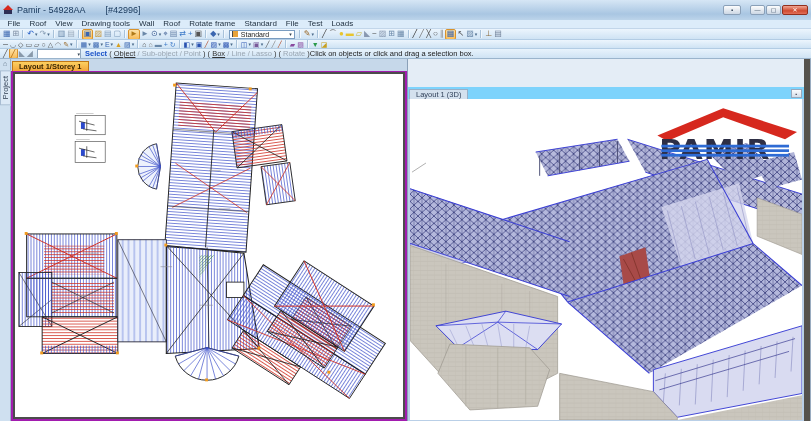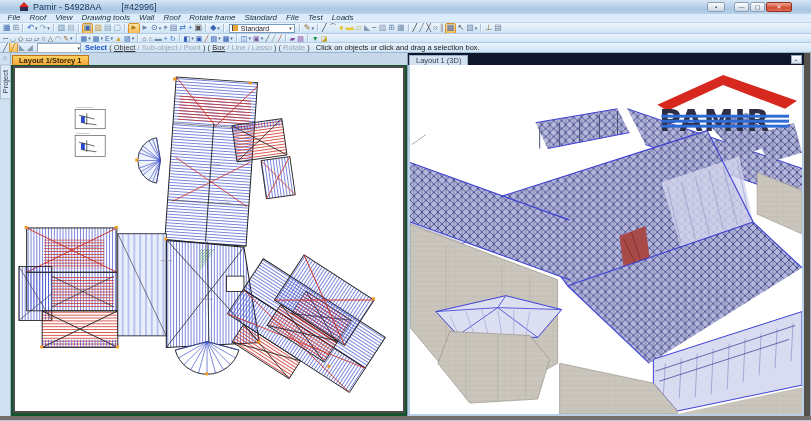--- a/index.html
+++ b/index.html
@@ -1,34 +1,34 @@
 <!DOCTYPE html>
 <html><head>
 <meta charset="utf-8">
 <style>
   html,body{margin:0;padding:0;background:#666;}
   .window{width:811px;height:421px;position:relative;font-family:"Liberation Sans",sans-serif;
     background:#b5cade;overflow:hidden;box-sizing:border-box;}
   
-  .titlebar{height:14px;background:linear-gradient(#d6e6f5,#a9c6e2 70%,#bcd4ea);display:flex;
-    align-items:center;font-size:9px;color:#16365a;padding:0 19px;}
+  .titlebar{height:20px;background:linear-gradient(#d6e6f5,#a9c6e2 70%,#bcd4ea);display:flex;
+    align-items:center;font-size:9px;color:#16365a;padding:0 3px;}
   .app-icon{width:10px;height:10px;margin-right:4px;position:relative;flex:none;}
   .app-icon .roof{position:absolute;top:0;left:0;width:0;height:0;
     border-left:5px solid transparent;border-right:5px solid transparent;border-bottom:5px solid #d6281e;}
   .app-icon .base{position:absolute;top:5px;left:1px;width:8px;height:4px;background:#2e2f55;}
   .doc-id{margin-left:20px;}
   .win-btns{margin-left:auto;display:flex;align-items:flex-start;gap:1px;}
   .wb{height:10px;font-size:6px;line-height:9px;text-align:center;color:#33465c;
     background:linear-gradient(#fdfdfd,#ccd7e4);border:1px solid #8aa0b8;border-radius:2px;box-sizing:border-box;}
   .wb.extra{width:18px;margin-right:8px;}
   .wb.min,.wb.max{width:15px;}
   .wb.close{width:26px;background:linear-gradient(#f0a694,#cf4a30 60%,#e2705a);color:#fff;border-color:#922f1e;}
   
   .menubar{height:9px;background:#dcecfa;display:flex;align-items:center;font-size:8px;
-    color:#1c2c3c;padding-left:3px;border-bottom:1px solid #c2d6ea;box-sizing:border-box;font-style:italic;}
+    color:#1c2c3c;padding-left:3px;border-bottom:1px solid #c2d6ea;box-sizing:border-box;}
   .menu-item{padding:0 4.5px;line-height:8px;}
   
   .toolbar{display:flex;align-items:center;background:linear-gradient(#ecf5fd,#cfe3f4);
     border-bottom:1px solid #b2cce4;padding:0 2px;box-sizing:border-box;white-space:nowrap;overflow:hidden;}
   .tb1{height:11px;}
   .tb2{height:9px;}
   .tb-btn{display:inline-flex;align-items:center;height:9px;padding:0 1px;border-radius:2px;flex:none;}
   .tb2 .tb-btn{height:8px;}
   .glyph{font-size:8px;line-height:1;color:#35567c;}
   .tb2 .glyph{font-size:7px;}
@@ -43,34 +43,34 @@
   .modebar{height:10px;display:flex;align-items:center;background:linear-gradient(#e8f3fc,#cfe3f4);
     font-size:7.5px;border-bottom:1px solid #9ab4cc;padding-left:2px;box-sizing:border-box;white-space:nowrap;overflow:hidden;}
   .mode-combo{width:42px;height:8px;background:#fff;border:1px solid #90a8c0;margin:0 4px 0 3px;
     display:inline-flex;align-items:center;flex:none;}
   .mode-combo .combo-caret{margin-left:auto;}
   .prompt{display:inline-block;}
   .pr-cmd{color:#1a52c8;font-weight:bold;}
   .pr-dark{color:#333;}
   .pr-dark-u{color:#333;text-decoration:underline;}
   .pr-muted{color:#9aa6b2;}
-  .pr-help{color:#1c1c1c;margin-left:6px;}
+  .pr-help{color:#1c1c1c;}
   
   .main{display:flex;height:363px;background:#9aacc0;}
   .side-strip{width:11px;background:#cfe0f0;border-right:1px solid #9ab0c8;display:flex;
     flex-direction:column;align-items:center;box-sizing:border-box;flex:none;}
   .side-icon{font-size:7px;color:#667a8e;margin:1px 0 3px;}
   .side-tab{writing-mode:vertical-rl;transform:rotate(180deg);font-size:7.5px;color:#2c3c50;
     background:#dce9f6;border:1px solid #a8bcd2;padding:5px 0;}
-  .doc-left{width:397px;background:#14532d;display:flex;flex-direction:column;
+  .doc-left{width:397px;background:#a21caf;display:flex;flex-direction:column;
     border-right:1px solid #8aa0b8;box-sizing:border-box;flex:none;}
   .doc-right{width:396px;display:flex;flex-direction:column;background:#e4edf6;box-sizing:border-box;flex:none;}
   .right-strip{width:6px;background:#55524c;flex:none;}
   .tabbar{height:12px;display:flex;align-items:flex-end;background:#c6d8ea;padding-left:1px;box-sizing:border-box;flex:none;}
-  .tabbar.right{background:#0f172a;}
+  .tabbar.right{background:#7dd3fc;margin-top:28px;}
   .tab{font-size:7.5px;line-height:9px;padding:0 6px;border:1px solid #98b0c8;border-bottom:none;
     color:#32425a;background:#d4e1ee;}
   .tab.active{background:linear-gradient(#fcd061,#f3a63a);border-color:#bf7716;color:#3a2600;font-weight:bold;}
   .tab-spacer{flex:1;}
   .tab-btn{width:11px;height:9px;margin:0 2px 1px 0;background:linear-gradient(#fafcfe,#d4dde8);
     border:1px solid #98a8bc;font-size:5px;line-height:8px;text-align:center;color:#445;box-sizing:border-box;}
   .canvas{flex:1;margin:1px 2px 3px 2px;border:2px solid #4c4c4c;background:#fff;overflow:hidden;}
   .viewport{flex:1;border:2px solid #b9cfe7;border-top:none;background:#fff;overflow:hidden;}
   .canvas svg,.viewport svg{display:block;width:100%;height:100%;}
   .bottom-strip{height:4px;background:#74716b;}

